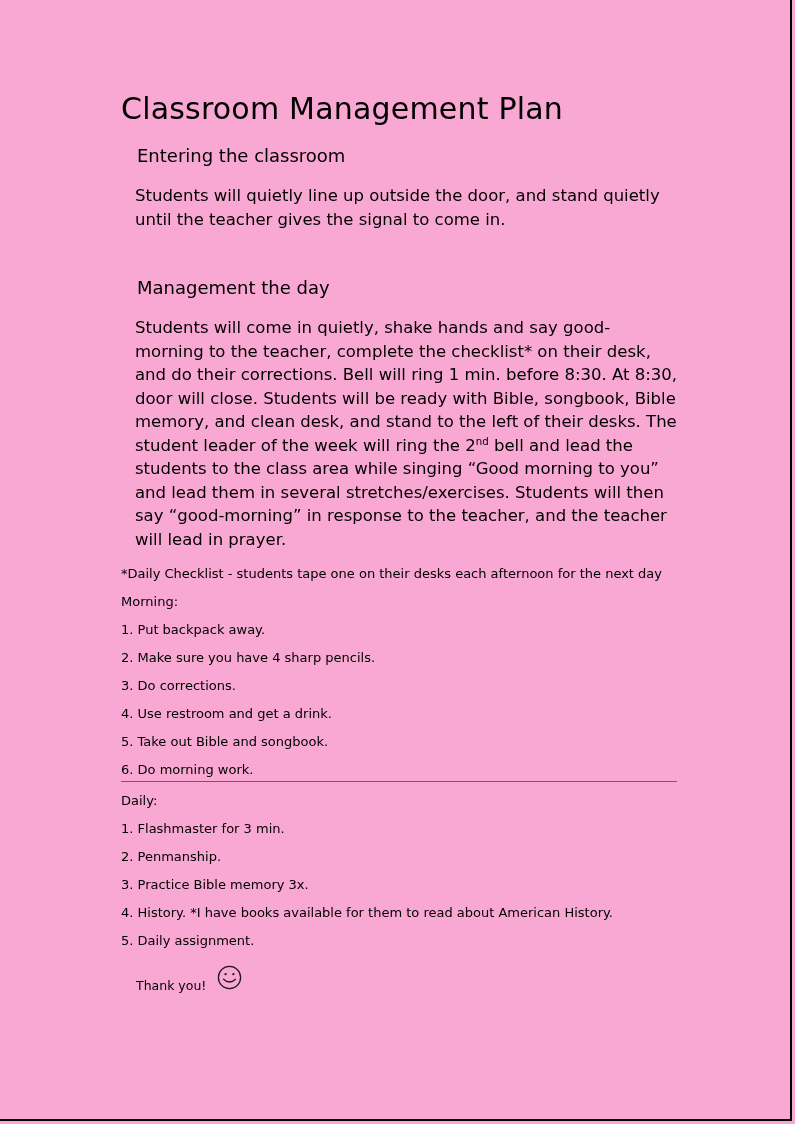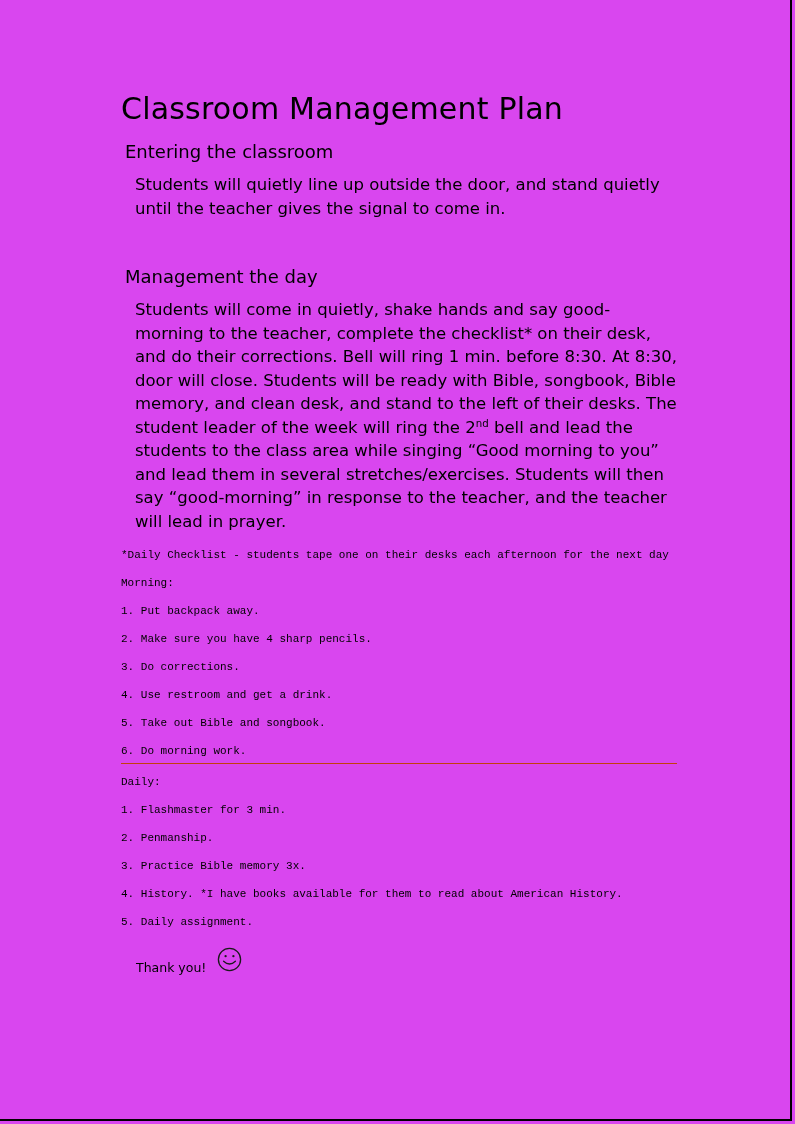--- a/index.html
+++ b/index.html
@@ -4,21 +4,21 @@
 <style>
   html, body {
     margin: 0;
     padding: 0;
     background: #ffffff;
   }
   .page {
     position: relative;
     width: 795px;
     height: 1124px;
-    background: #d946ef;
+    background: #f9a8d4;
     overflow: hidden;
     font-family: "DejaVu Sans", sans-serif;
     color: #000000;
   }
   .content {
     position: absolute;
     left: 121px;
     top: 90px;
     width: 556px;
   }
@@ -26,40 +26,39 @@
     font-size: 30px;
     font-weight: 400;
     line-height: 38px;
     margin: 0 0 12px 0;
     letter-spacing: 0.2px;
   }
   .section-heading {
     font-size: 18px;
     font-weight: 400;
     line-height: 24px;
-    margin: 4px;
+    margin: 16px;
   }
   .section-heading.second {
     margin-top: 45px;
   }
   .body-para {
     font-size: 16.5px;
     line-height: 23.5px;
     margin: 9px 0 0 14px;
   }
   .body-para sup {
     font-size: 0.62em;
     line-height: 0;
     vertical-align: super;
   }
   .small-para {
-    font-size: 11px;
+    font-size: 13px;
     line-height: 19px;
     margin: 0 0 9px 0;
-    font-family: Liberation Mono, monospace;
   }
   .note-para {
     margin-top: 13px;
   }
   .ruled {
     border-bottom: 1px solid #c2410c;
     padding-bottom: 2px;
   }
   .closing-line {
     margin: 21px 0 0 15px;

